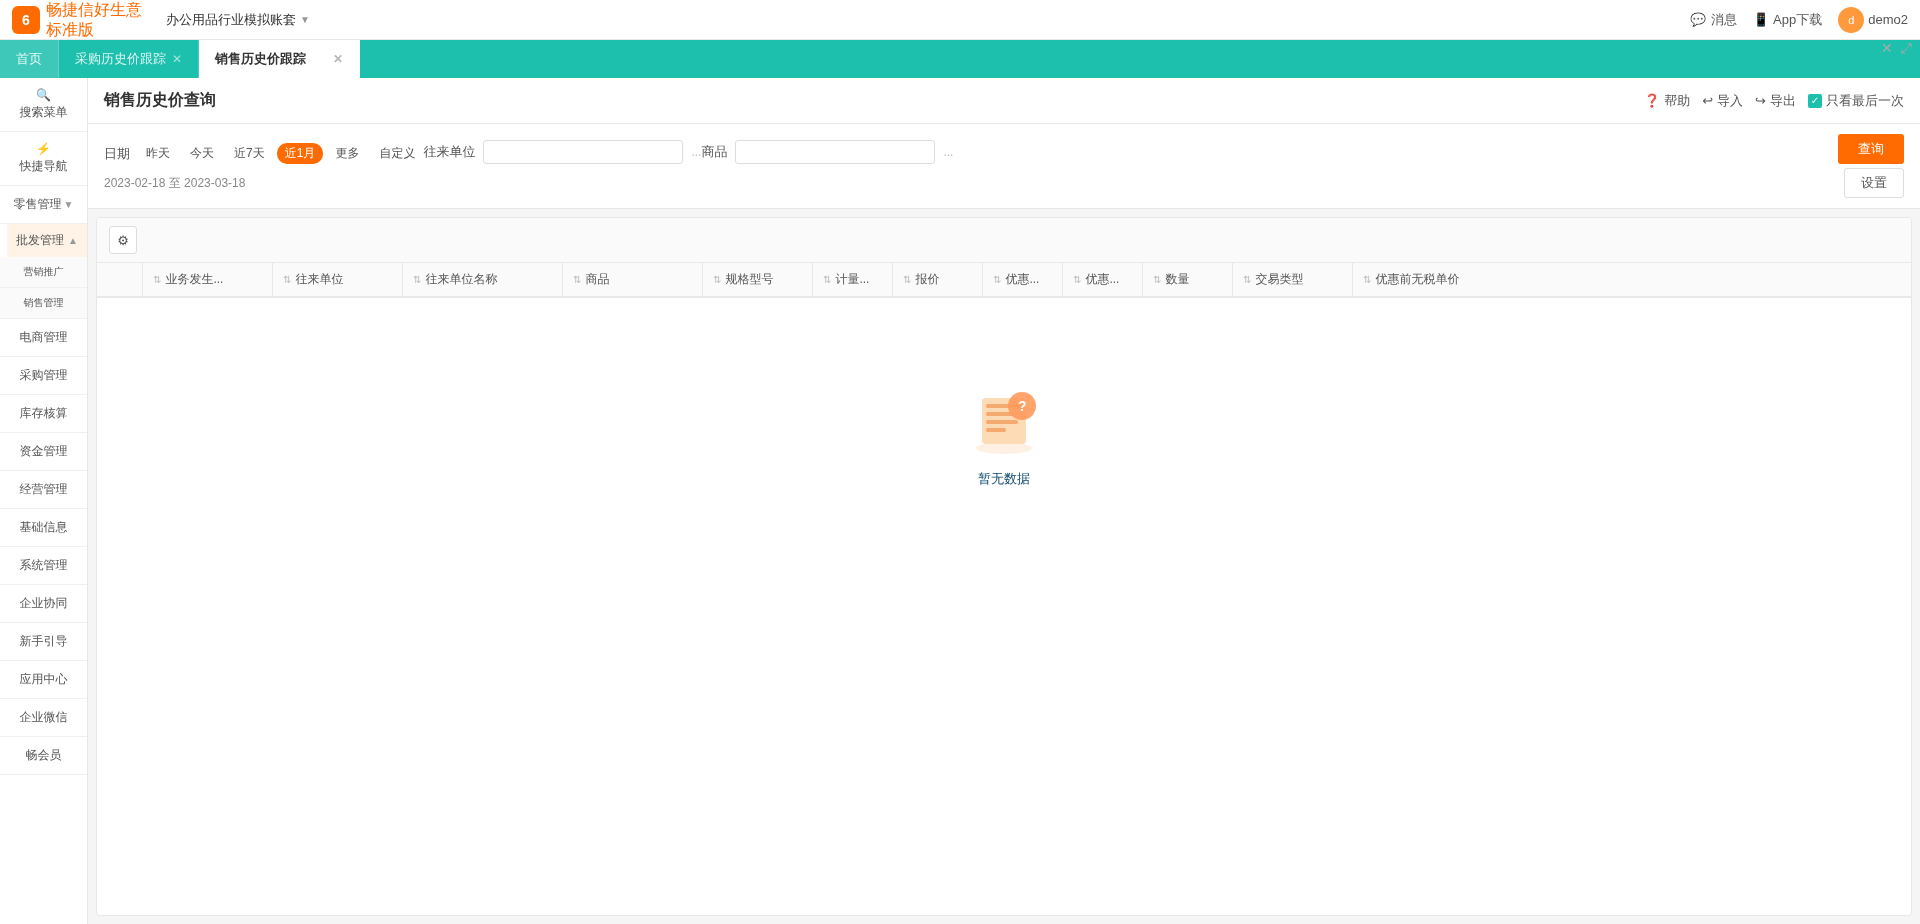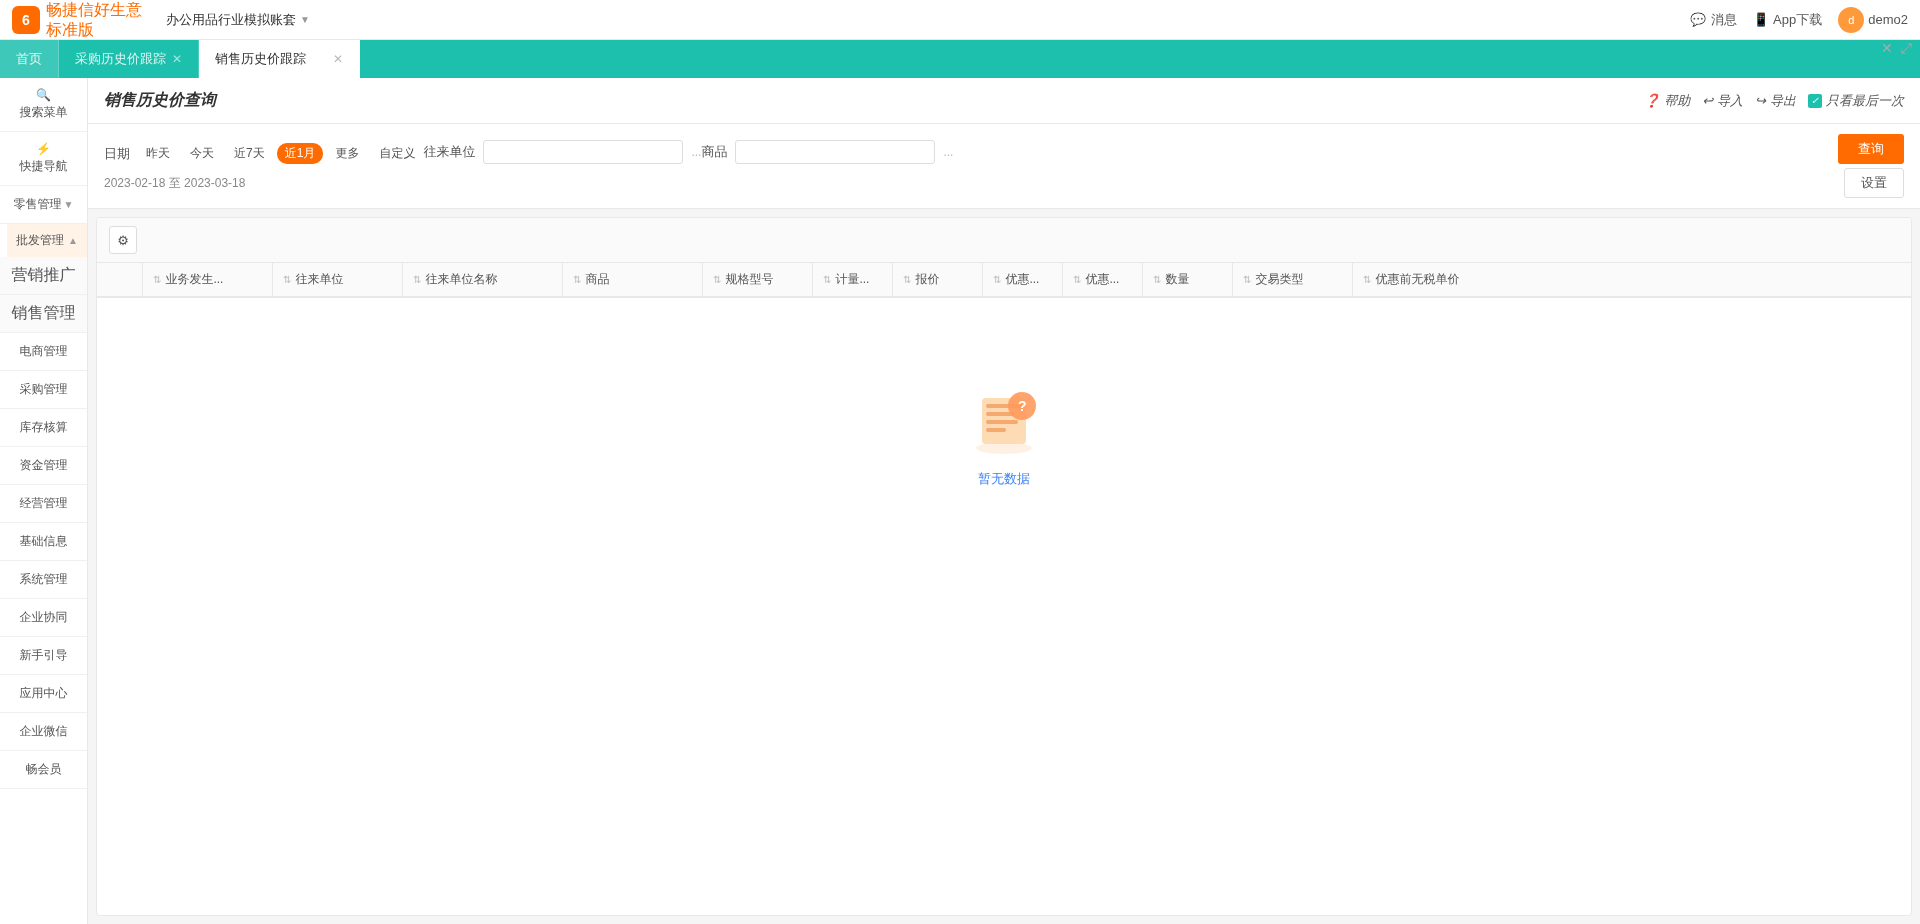--- a/index.html
+++ b/index.html
@@ -41,21 +41,21 @@
       color: rgba(255,255,255,0.85);
       font-size: 13px;
       cursor: pointer;
       gap: 6px;
       border-right: 1px solid rgba(255,255,255,0.2);
       position: relative;
     }
     .tab-item.active {
       background: #fff;
       color: #333;
-      font-weight: 400;
+      font-weight: 700;
       gap: 27px;
     }
     .tab-item .tab-close {
       font-size: 12px;
       color: inherit;
       opacity: 0.7;
       cursor: pointer;
     }
     .tab-item.active .tab-close { color: #999; }
     .tab-home { background: rgba(255,255,255,0.15); }
@@ -102,21 +102,21 @@
       text-align: left;
       position: relative;
       margin-left: 7px;
     }
     .sidebar-section.expanded { background: #fff3e8; }
     .sidebar-section .section-arrow { font-size: 10px; color: #999; margin-left: 2px; }
     .sidebar-sub-item {
       width: 100%;
       text-align: center;
       padding: 8px 4px;
-      font-size: 16px;
+      font-size: 10px;
       color: #555;
       cursor: pointer;
       background: #fafafa;
       border-bottom: 1px solid #f0f0f0;
     }
 
     
     .content-area {
       flex: 1;
       display: flex;
@@ -124,21 +124,20 @@
       overflow: hidden;
       background: #f5f5f5;
     }
 
     
     .page-header {
       background: #fff;
       padding: 12px 16px 0;
       border-bottom: 1px solid #e8e8e8;
       flex-shrink: 0;
-      font-style: italic;
     }
     .page-title-row {
       display: flex;
       align-items: center;
       justify-content: space-between;
       margin-bottom: 12px;
     }
     .page-title {
       font-size: 16px;
       font-weight: 600;
@@ -317,21 +316,21 @@
       flex-direction: column;
       align-items: center;
       justify-content: center;
       padding: 80px 0;
     }
     .empty-icon {
       width: 80px;
       height: 80px;
       margin-bottom: 12px;
     }
-    .empty-text { color: #3b82f6; font-size: 13px; }
+    .empty-text { color: #0c4a6e; font-size: 13px; }
 
     
     .window-controls {
       display: flex;
       gap: 8px;
       color: rgba(255,255,255,0.8);
       font-size: 16px;
       margin-left: auto;
       padding-right: 8px;
     }

